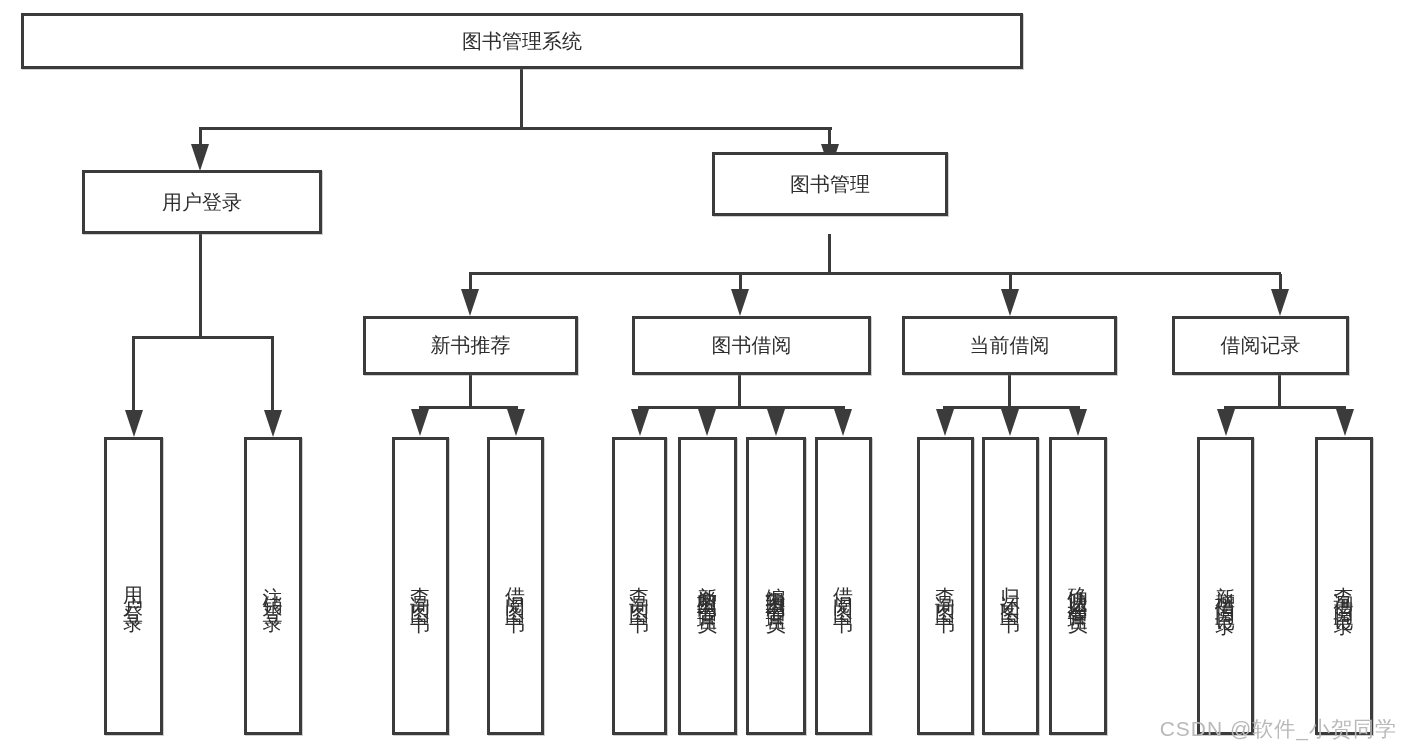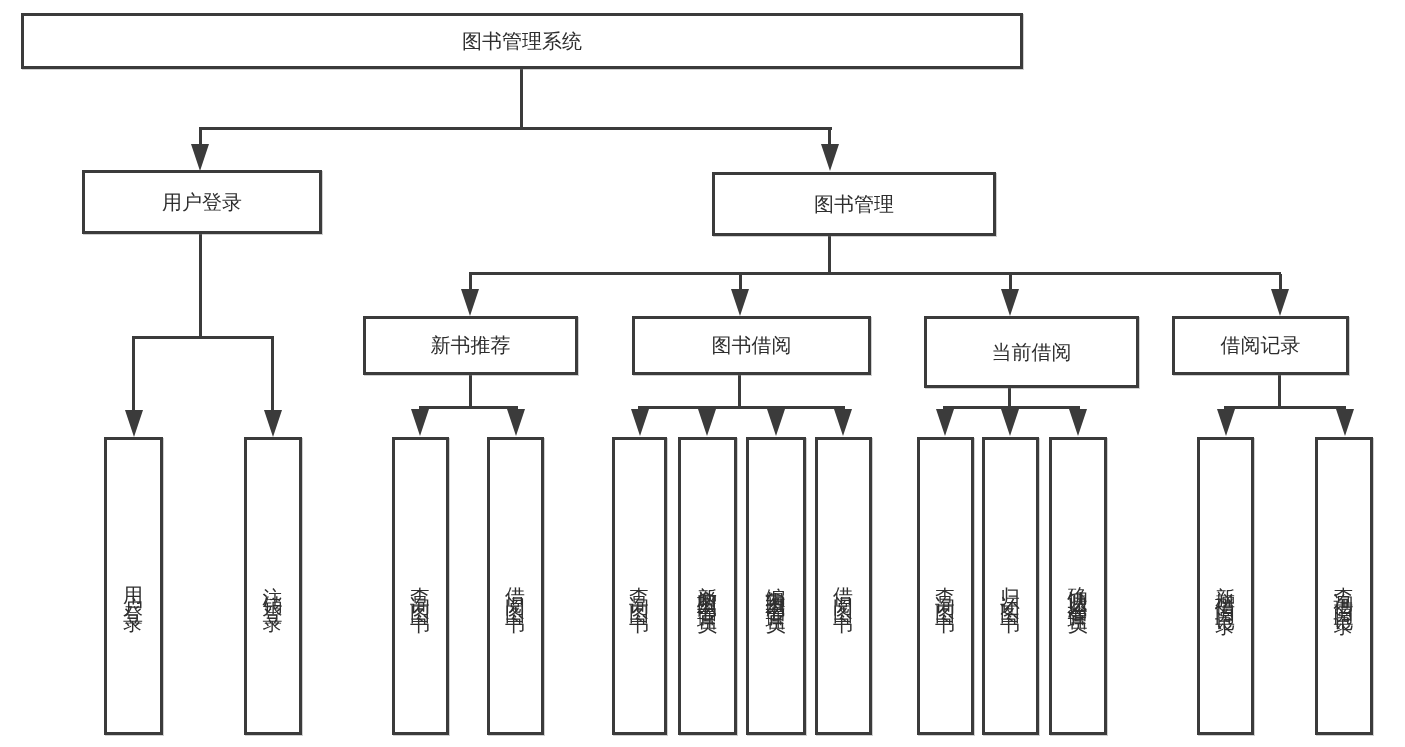--- a/index.html
+++ b/index.html
@@ -93,39 +93,40 @@
   <div class="ar" style="left:1069px;top:409px;"></div>
 
   <div class="vl" style="left:1278px;top:375px;width:3px;height:34px;"></div>
   <div class="hl" style="left:1224px;top:406px;width:122px;height:3px;"></div>
   <div class="ar" style="left:1217px;top:409px;"></div>
   <div class="ar" style="left:1336px;top:409px;"></div>
 
   <div class="node" style="left:21px;top:13px;width:1002px;height:56px;">图书管理系统</div>
 
   <div class="node" style="left:82px;top:170px;width:240px;height:64px;">用户登录</div>
-  <div class="node" style="left:712px;top:172px;width:284px;height:64px;">图书管理</div>
+  <div class="node" style="left:712px;top:152px;width:236px;height:64px;">图书管理</div>
 
   <div class="node" style="left:363px;top:316px;width:215px;height:59px;text-align:center;">新书推荐</div>
   <div class="node" style="left:632px;top:316px;width:239px;height:59px;">图书借阅</div>
-  <div class="node" style="left:902px;top:316px;width:215px;height:72px;margin-left:22px;">当前借阅</div>
+  <div class="node" style="left:902px;top:316px;width:215px;height:59px;">当前借阅</div>
   <div class="node" style="left:1172px;top:316px;width:177px;height:59px;">借阅记录</div>
 
   <div class="node vnode" style="left:104px;top:437px;width:59px;height:298px;">用户登录</div>
   <div class="node vnode" style="left:244px;top:437px;width:58px;height:298px;">注销登录</div>
 
   <div class="node vnode" style="left:392px;top:437px;width:57px;height:298px;">查询图书</div>
   <div class="node vnode" style="left:487px;top:437px;width:57px;height:298px;">借阅图书</div>
 
   <div class="node vnode" style="left:612px;top:437px;width:55px;height:298px;">查询图书</div>
   <div class="node vnode" style="left:678px;top:437px;width:59px;height:298px;letter-spacing:4px;">新增图书（管理员）</div>
   <div class="node vnode" style="left:746px;top:437px;width:60px;height:298px;letter-spacing:4px;">编辑图书（管理员）</div>
   <div class="node vnode" style="left:815px;top:437px;width:57px;height:298px;">借阅图书</div>
 
   <div class="node vnode" style="left:917px;top:437px;width:57px;height:298px;">查询图书</div>
   <div class="node vnode" style="left:982px;top:437px;width:57px;height:298px;">归还图书</div>
   <div class="node vnode" style="left:1049px;top:437px;width:58px;height:298px;letter-spacing:4px;">确认归还（管理员）</div>
 
   <div class="node vnode" style="left:1197px;top:437px;width:57px;height:298px;letter-spacing:6px;">新增借阅记录</div>
   <div class="node vnode" style="left:1315px;top:437px;width:58px;height:298px;letter-spacing:6px;">查询借阅记录</div>
 
+  <div class="watermark">CSDN @软件_小贺同学</div>
 
 </div>
 
 </body></html>

